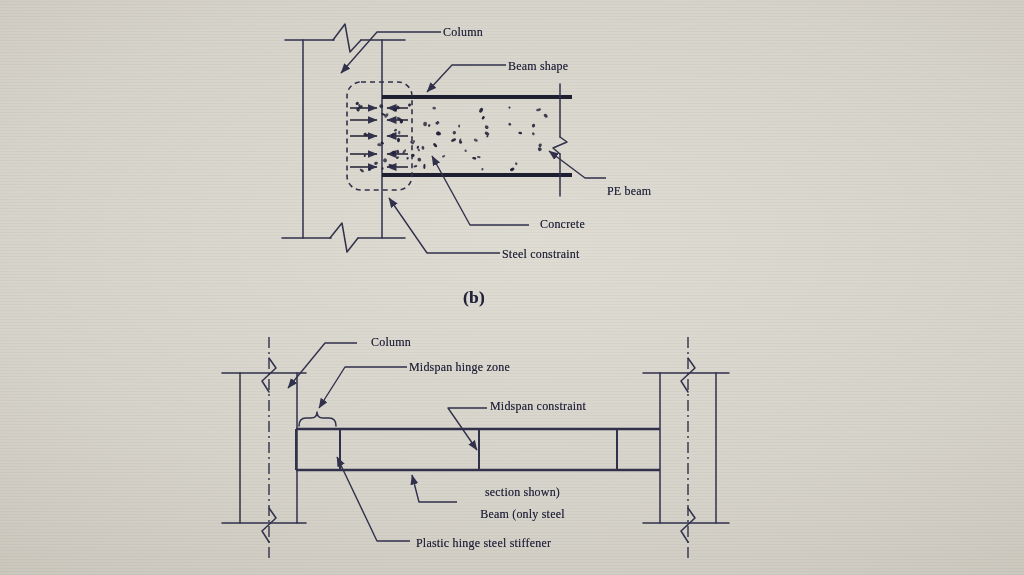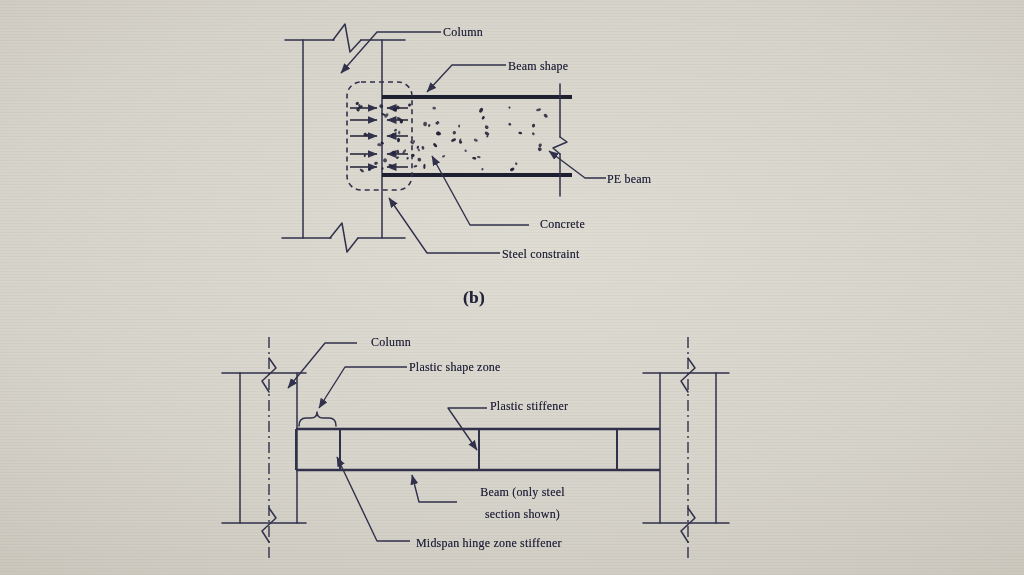--- a/index.html
+++ b/index.html
@@ -212,28 +212,28 @@
         <path class="leader" marker-end="url(#ah)" d="M357,343 L325,343 L288,388"></path>
         <path class="leader" marker-end="url(#ah)" d="M407,367 L345,367 L319,408"></path>
         <path class="leader" marker-end="url(#ah)" d="M487,408 L448,408 L477,450"></path>
         <path class="leader" marker-end="url(#ah)" d="M457,502 L419,502 L412,475"></path>
         <path class="leader" marker-end="url(#ah)" d="M410,541 L377,541 L337,457"></path>
       </g>
     </svg>
 
     <div class="lbl" style="left:443px;top:23px">Column</div>
     <div class="lbl" style="left:508px;top:57px">Beam shape</div>
-    <div class="lbl" style="left:607px;top:170px">PE beam</div>
+    <div class="lbl" style="left:607px;top:182px">PE beam</div>
     <div class="lbl" style="left:540px;top:215px">Concrete</div>
     <div class="lbl" style="left:502px;top:245px">Steel constraint</div>
     <div class="lbl caption" style="left:463px;top:288px">(b)</div>
 
     <div class="lbl" style="left:371px;top:333px">Column</div>
-    <div class="lbl" style="left:409px;top:358px">Plastic shape zone</div>
-    <div class="lbl" style="left:490px;top:397px">Plastic stiffener</div>
+    <div class="lbl" style="left:409px;top:358px">Midspan hinge zone</div>
+    <div class="lbl" style="left:490px;top:397px">Midspan constraint</div>
     <div class="lbl center" style="left:450px;top:481px;width:145px">
+      <div>section shown)</div>
       <div>Beam (only steel</div>
-      <div>section shown)</div>
     </div>
-    <div class="lbl" style="left:416px;top:534px">Midspan hinge zone stiffener</div>
+    <div class="lbl" style="left:416px;top:534px">Plastic hinge steel stiffener</div>
 
   </div>
 </div>
 
 </body></html>

